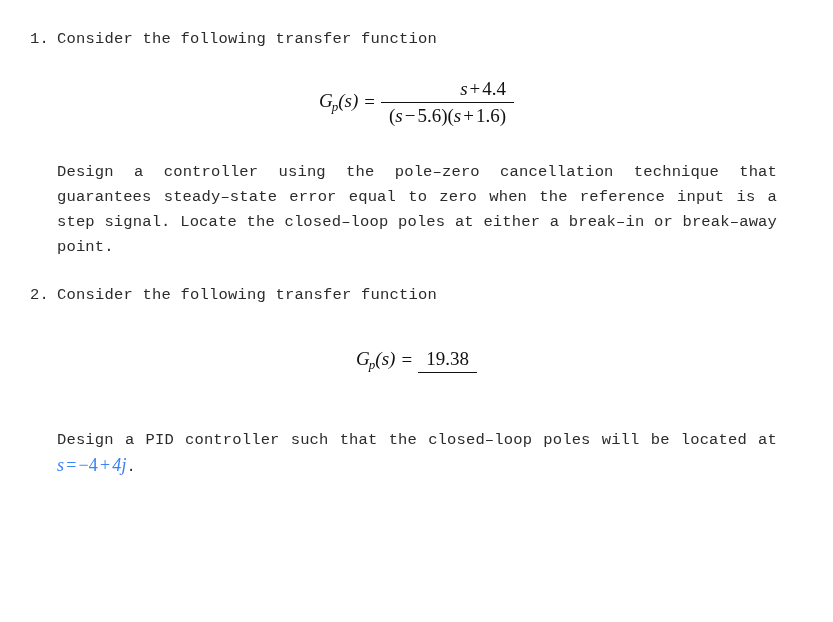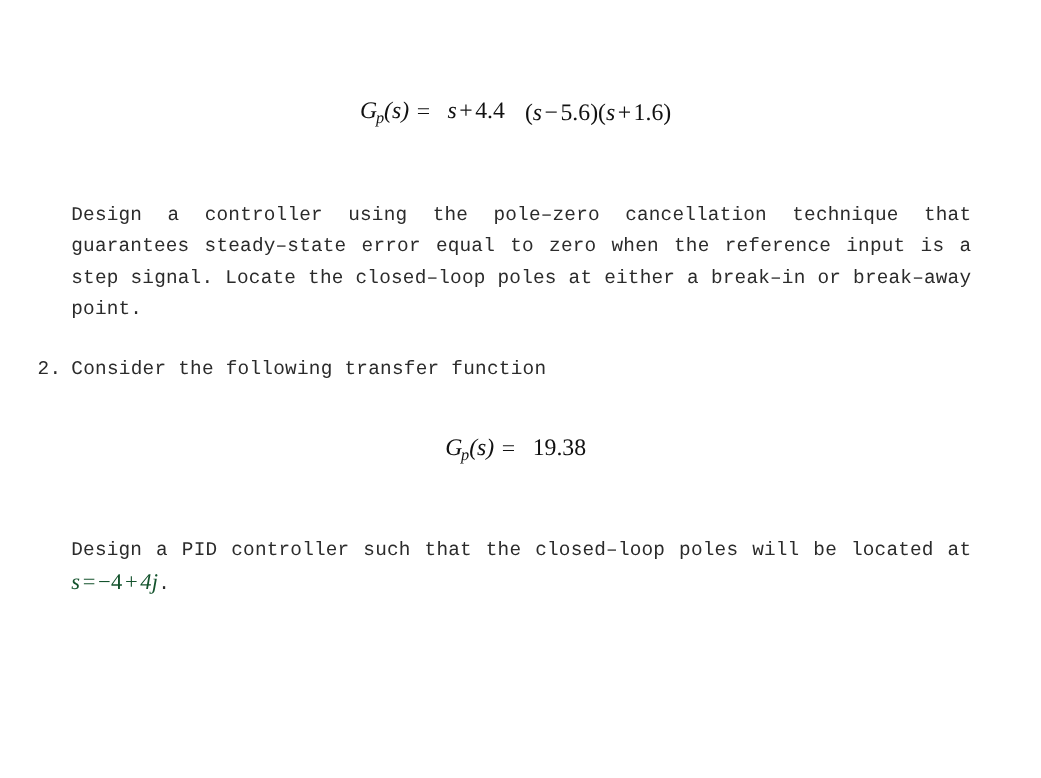--- a/index.html
+++ b/index.html
@@ -90,21 +90,21 @@
     margin-left: -1px;
     margin-right: 0px;
   }
   .eq .eqsign {
     font-style: normal;
     padding: 0 6px 0 4px;
     font-size: 19px;
   }
   .frac {
     display: inline-flex;
-    flex-direction: row;
+    flex-direction: column;
     align-items: flex-end;
     justify-content: center;
     vertical-align: middle;
     line-height: 1.15;
   }
   .frac .num {
     padding: 0 8px 2px 8px;
     font-size: 19px;
     white-space: nowrap;
   }
@@ -126,29 +126,34 @@
     font-size: 12.5px;
     font-style: normal;
     vertical-align: 0.55em;
     margin-left: 0.5px;
   }
 
   
   .inline-math {
     font-family: "Liberation Serif", "DejaVu Serif", serif;
     font-size: 18px;
-    color: #14532d;
+    color: #3b82f6;
     white-space: nowrap;
   }
 </style>
 </head>
 <body>
 
 <div class="page">
 
+  <div class="item" style="top:28px;">
+    <div class="item-head">
+      <span class="item-num">1.</span><span class="item-title">Consider the following transfer function</span>
+    </div>
+  </div>
 
   <div class="math-block" style="top:78px;">
     <span class="eq">
       <span class="lhs"><span>G</span><span class="sub">p</span><span>(s)</span></span>
       <span class="eqsign">=</span>
       <span class="frac">
         <span class="num"><span class="mi">s</span><span class="mo">+</span><span class="mn">4.4</span></span>
         <span class="bar"></span>
         <span class="den"><span class="mo-tight">(</span><span class="mi">s</span><span class="mo">−</span><span class="mn">5.6</span><span class="mo-tight">)</span><span class="mo-tight">(</span><span class="mi">s</span><span class="mo">+</span><span class="mn">1.6</span><span class="mo-tight">)</span></span>
       </span>

